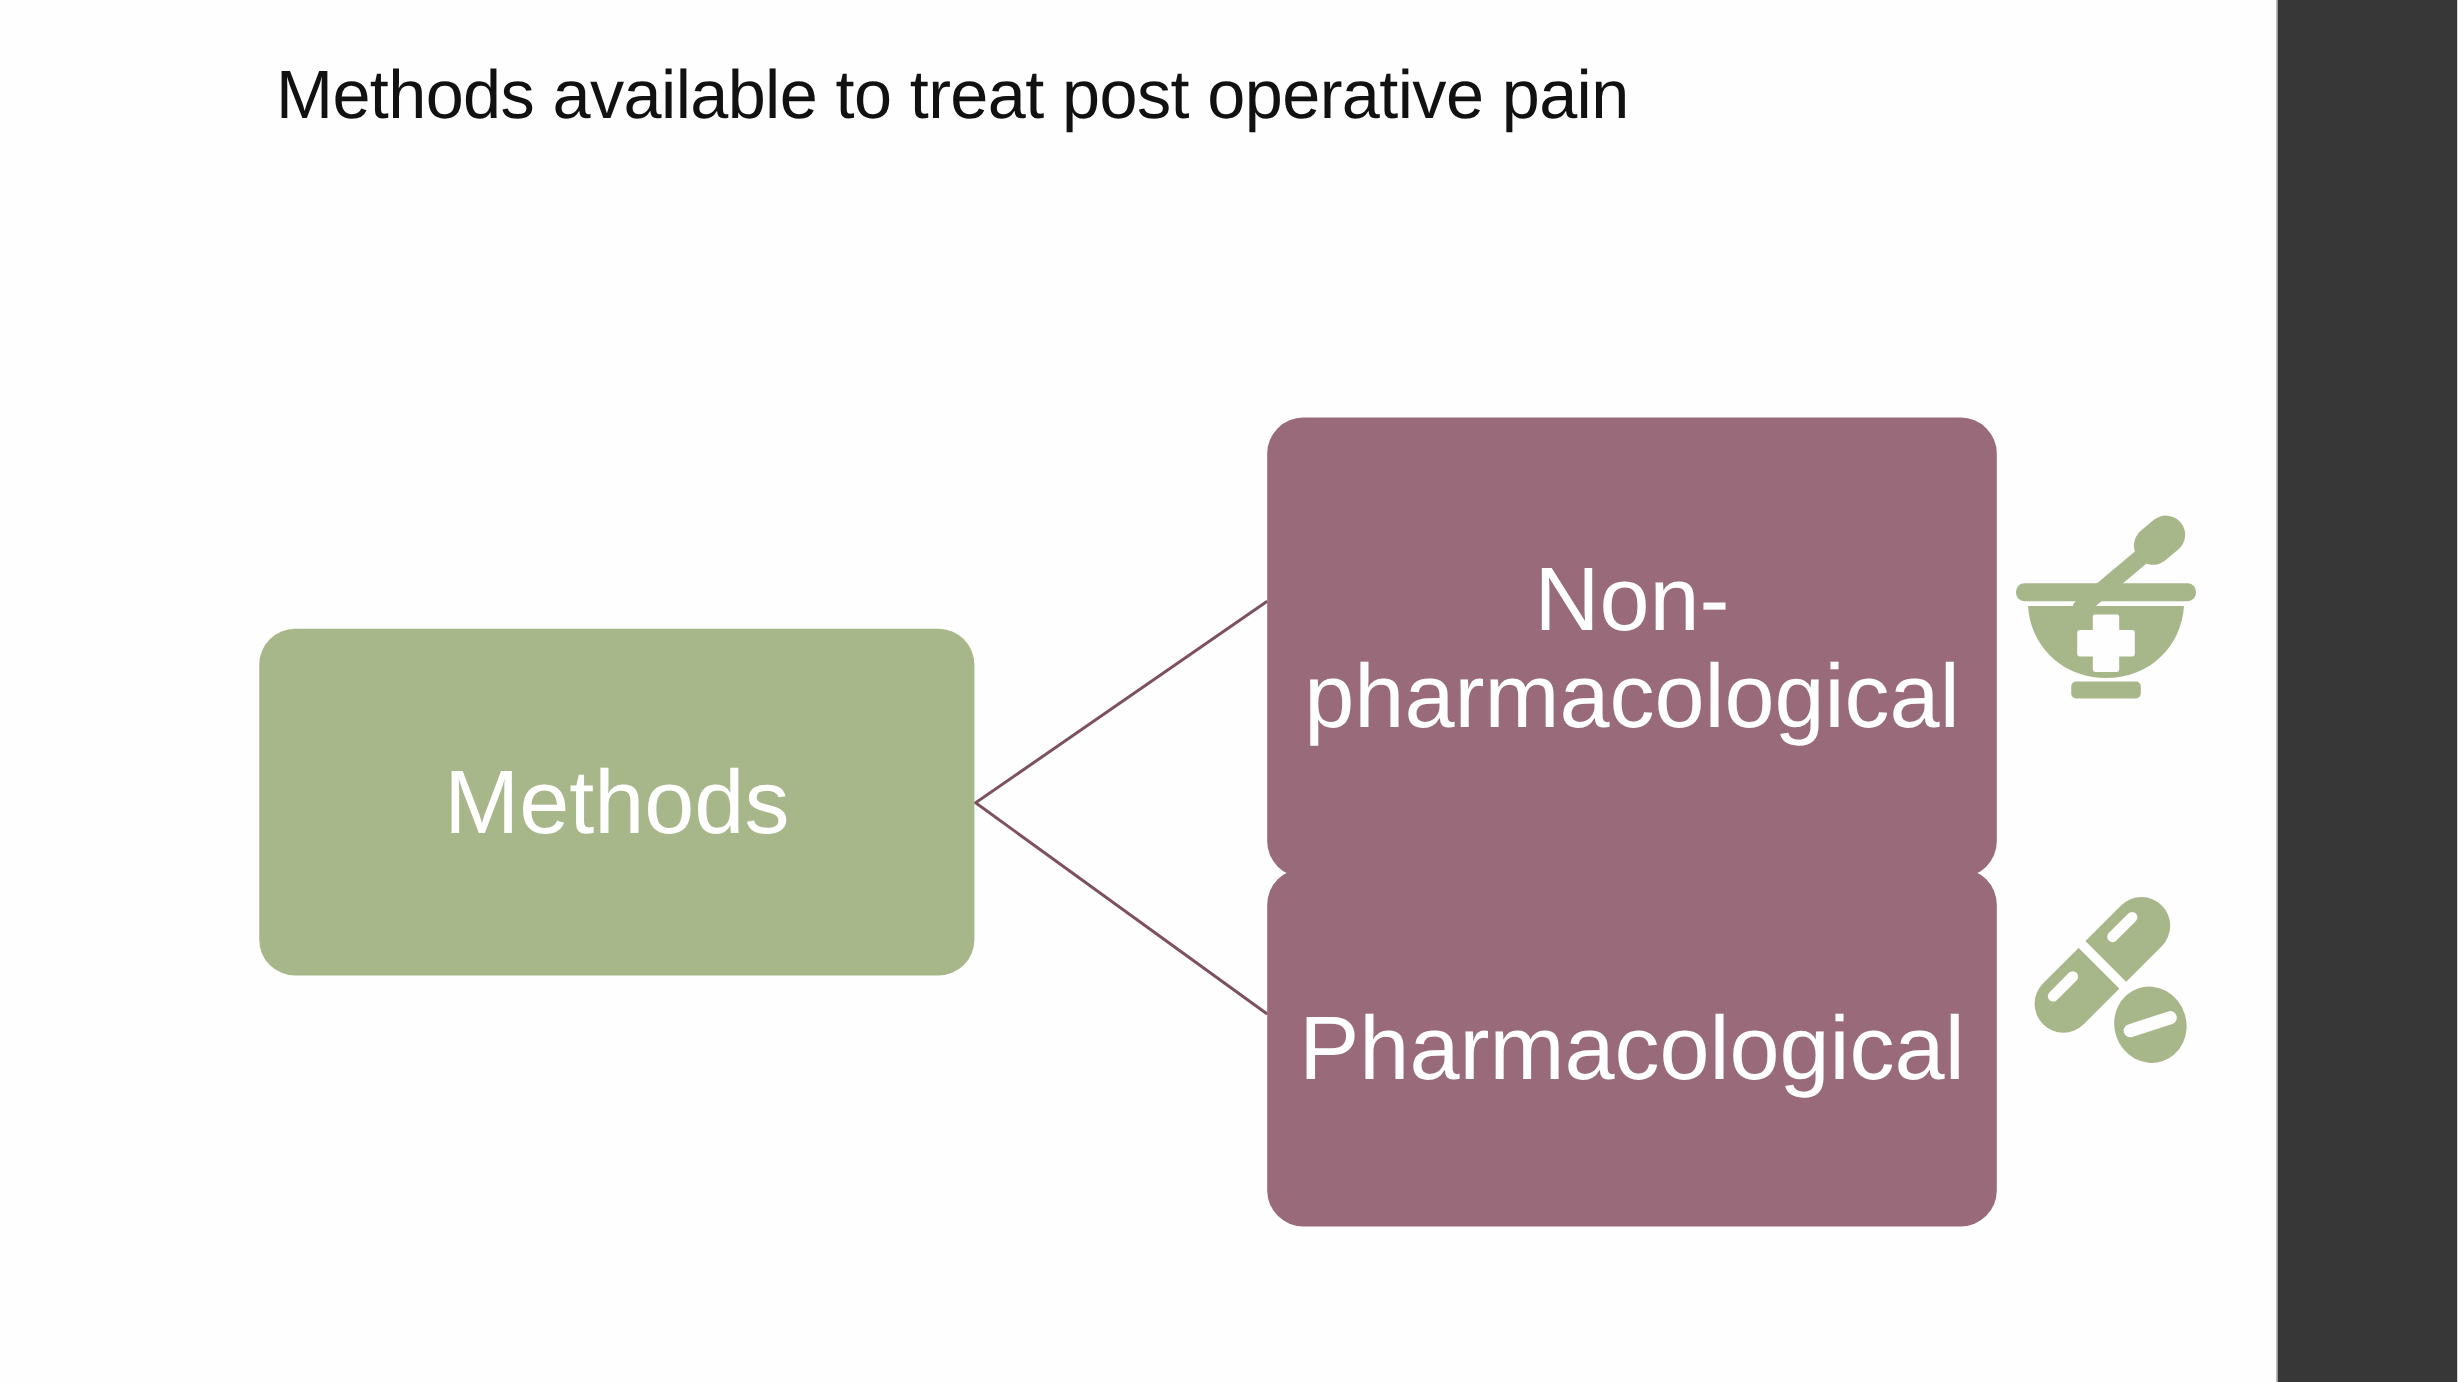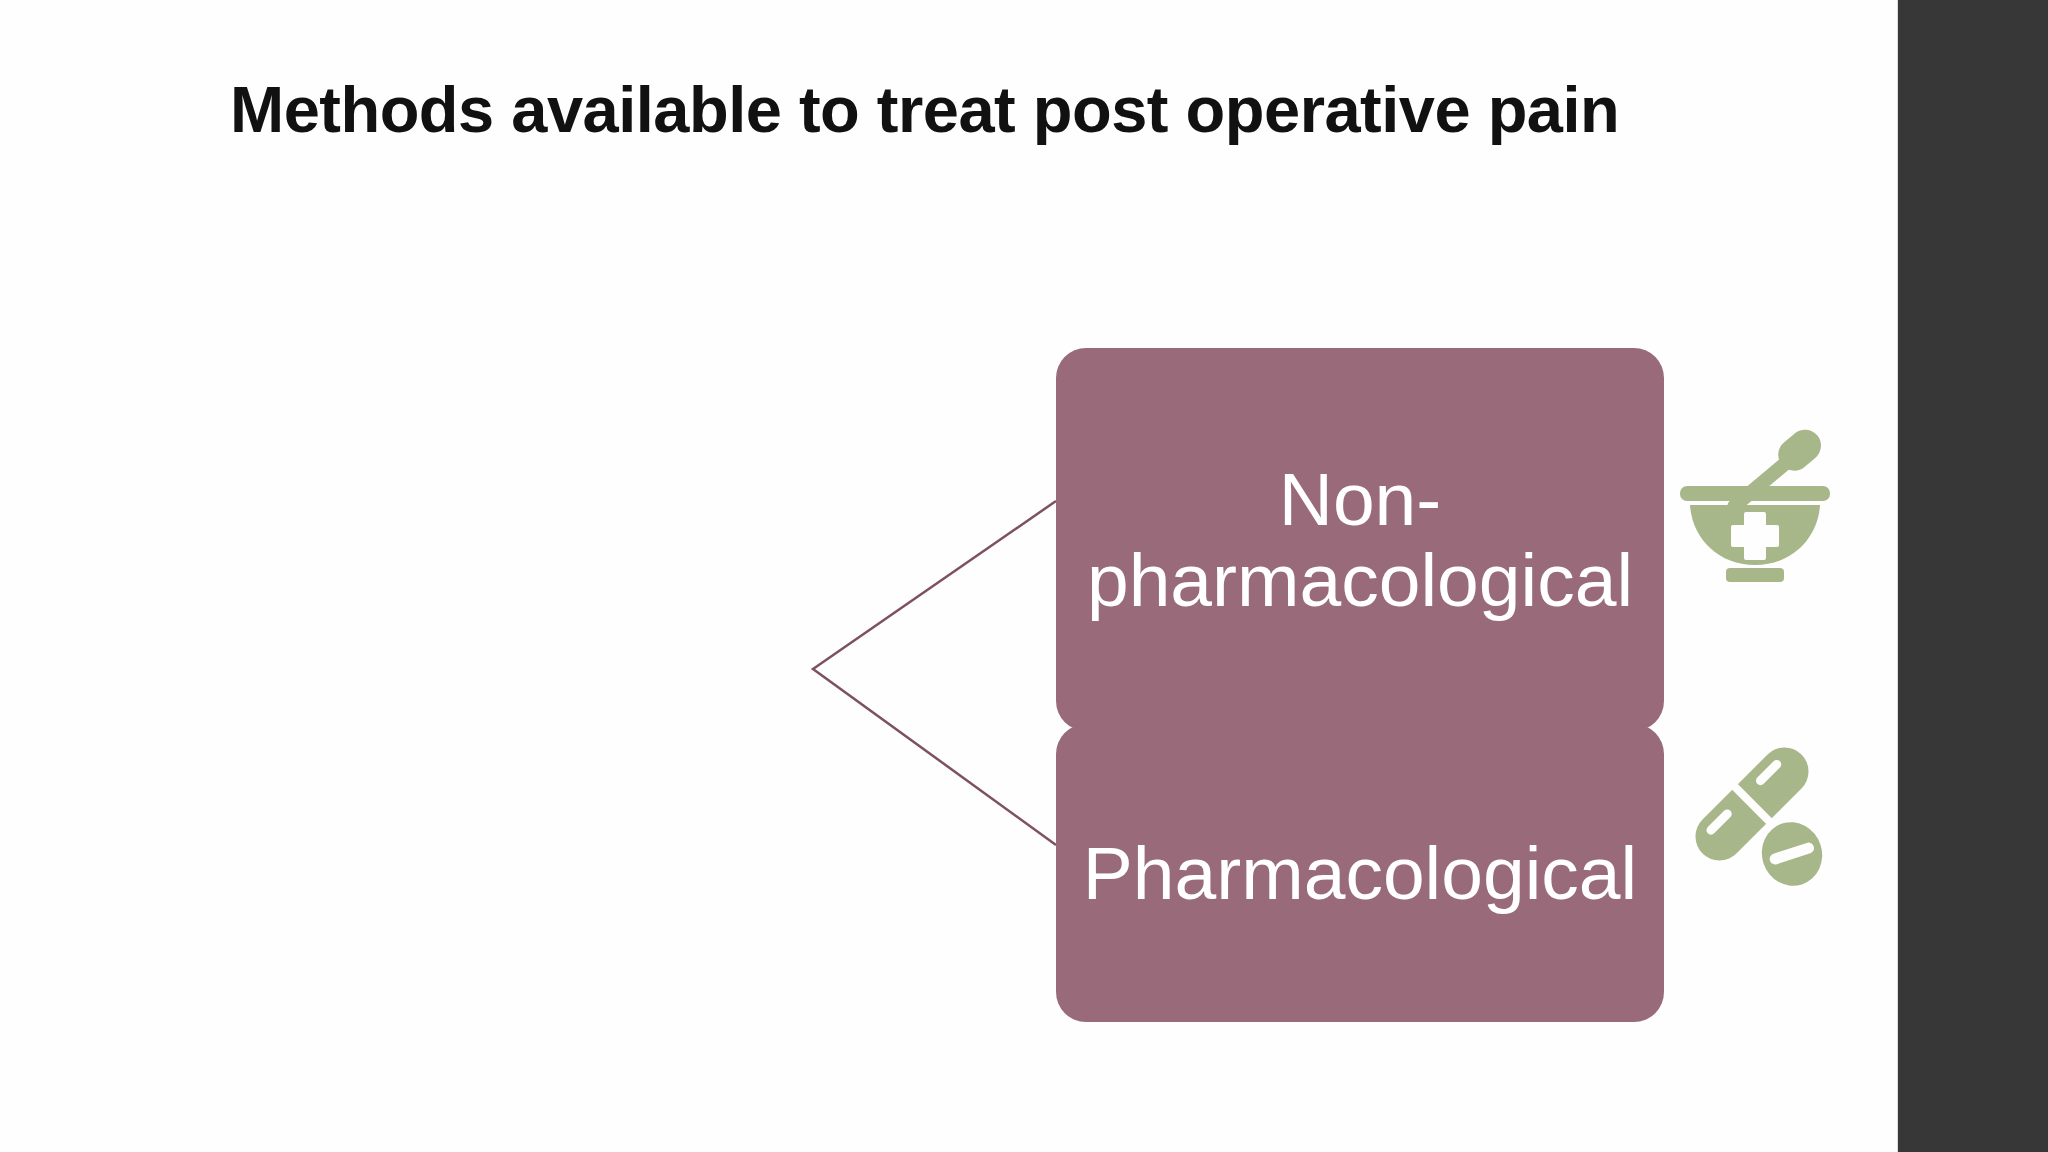--- a/index.html
+++ b/index.html
@@ -13,27 +13,27 @@
     height: 1152px;
     overflow: hidden;
     background: var(--c-background, #fefefe);
     font-family: "Liberation Sans", "DejaVu Sans", sans-serif;
   }
 
   
   .title {
     position: absolute;
     left: 230px;
-    top: 74px;
+    top: 48px;
     width: 1560px;
-    font-size: 65px;
+    font-size: 57px;
     line-height: 1.1;
     letter-spacing: -0.5px;
     color: var(--c-title_text, #111);
-    font-weight: 700;
+    font-weight: 400;
   }
 
   
   .connectors {
     position: absolute;
     left: 0;
     top: 0;
     width: 2048px;
     height: 1152px;
     pointer-events: none;
@@ -106,20 +106,23 @@
 <body>
 
 <div class="stage">
 
   <div class="title">Methods available to treat post operative pain</div>
 
   <svg class="connectors" viewBox="0 0 2048 1152" xmlns="http://www.w3.org/2000/svg" aria-hidden="true">
     <path d="M1056,501 L813,669 L1056,845"></path>
   </svg>
 
+  <div class="box box-methods">
+    <span>Methods</span>
+  </div>
 
   <div class="box box-nonpharm">
     <span>Non-pharmacological</span>
   </div>
 
   <div class="box box-pharm">
     <span>Pharmacological</span>
   </div>
 
   <svg class="icon icon-mortar" viewBox="0 0 150 160" xmlns="http://www.w3.org/2000/svg" aria-hidden="true">

